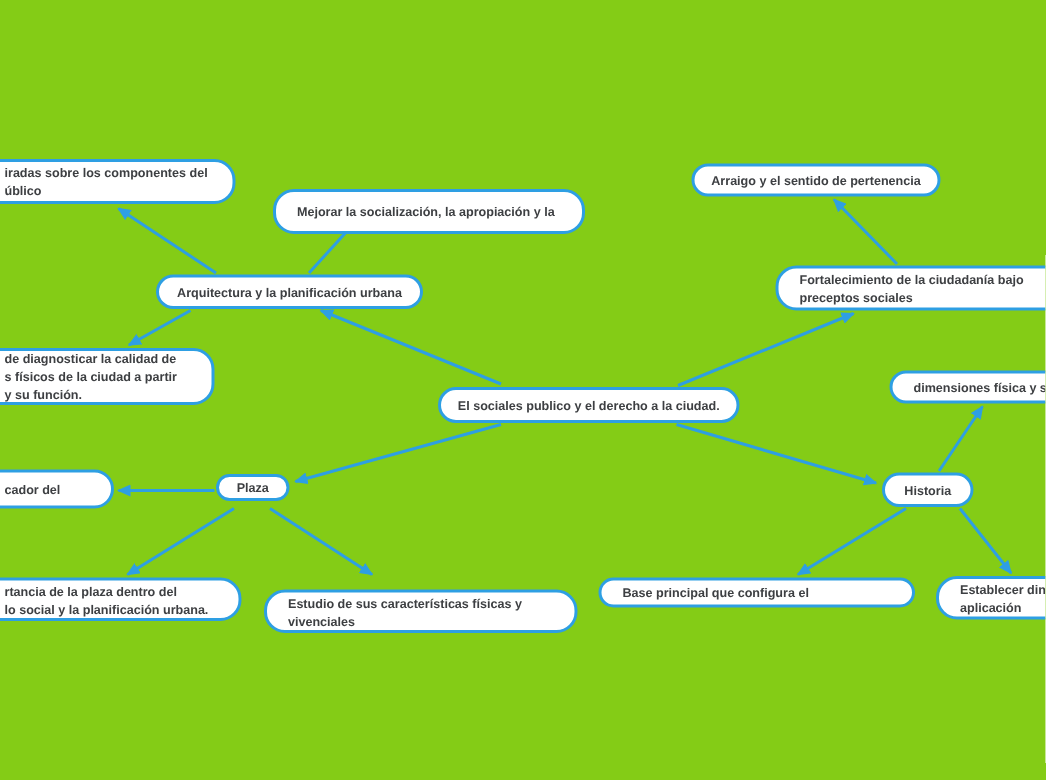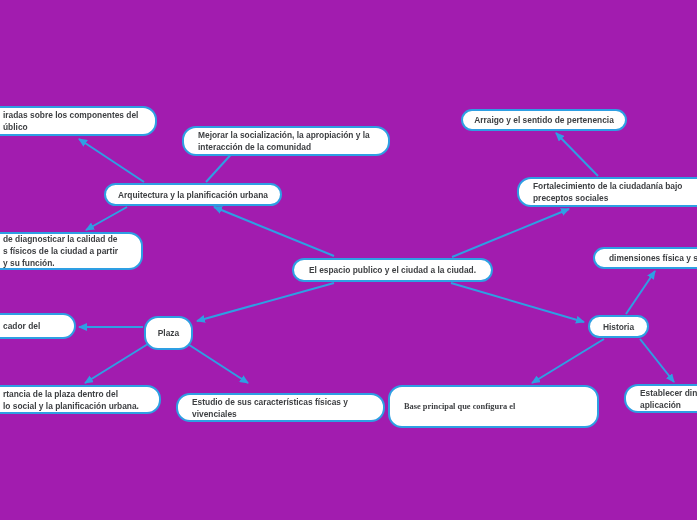--- a/index.html
+++ b/index.html
@@ -6,21 +6,21 @@
     margin: 0;
     padding: 0;
     background: #ffffff;
     font-family: "Liberation Sans", "DejaVu Sans", sans-serif;
   }
   #canvas {
     position: relative;
     width: 697px;
     height: 520px;
     overflow: hidden;
-    background: #a21caf;
+    background: #84cc16;
   }
   #edges {
     position: absolute;
     left: 0; top: 0;
     width: 697px; height: 520px;
     pointer-events: none;
   }
   #edges line {
     stroke: var(--accent);
     stroke-width: 2;
@@ -72,21 +72,20 @@
       <line x1="640" y1="339" x2="674" y2="382" marker-end="url(#arrowhead)"></line>
     </svg>
 
   <div class="node" style="left:-13px; top:106px; width:170px; height:30px;">
     <div class="nl">iradas sobre los componentes del</div>
     <div class="nl">úblico</div>
   </div>
 
   <div class="node" style="left:182px; top:106px; width:208px; height:30px;margin-top:20px;">
     <div class="nl">Mejorar la socialización, la apropiación y la</div>
-    <div class="nl">interacción de la comunidad</div>
   </div>
 
   <div class="node center-text" style="left:461px; top:109px; width:166px; height:22px;">
     <div class="nl">Arraigo y el sentido de pertenencia</div>
   </div>
 
   <div class="node center-text" style="left:104px; top:183px; width:178px; height:23px;">
     <div class="nl">Arquitectura y la planificación urbana</div>
   </div>
 
@@ -95,50 +94,50 @@
     <div class="nl">preceptos sociales</div>
   </div>
 
   <div class="node" style="left:-13px; top:232px; width:156px; height:38px;">
     <div class="nl">de diagnosticar la calidad de</div>
     <div class="nl">s físicos de la ciudad a partir</div>
     <div class="nl">y su función.</div>
   </div>
 
   <div class="node center-text" style="left:292px; top:258px; width:201px; height:24px;">
-    <div class="nl">El espacio publico y el ciudad a la ciudad.</div>
+    <div class="nl">El sociales publico y el derecho a la ciudad.</div>
   </div>
 
   <div class="node" style="left:593px; top:247px; width:150px; height:22px;">
     <div class="nl">dimensiones física y so</div>
   </div>
 
   <div class="node" style="left:-13px; top:313px; width:89px; height:26px;">
     <div class="nl">cador del</div>
   </div>
 
-  <div class="node center-text" style="left:144px; top:316px; width:49px; height:34px;">
+  <div class="node center-text" style="left:144px; top:316px; width:49px; height:18px;">
     <div class="nl">Plaza</div>
   </div>
 
   <div class="node center-text" style="left:588px; top:315px; width:61px; height:23px;">
     <div class="nl">Historia</div>
   </div>
 
   <div class="node" style="left:-13px; top:385px; width:174px; height:29px;">
     <div class="nl">rtancia de la plaza dentro del</div>
     <div class="nl">lo social y la planificación urbana.</div>
   </div>
 
   <div class="node" style="left:176px; top:393px; width:209px; height:29px;">
     <div class="nl">Estudio de sus características físicas y</div>
     <div class="nl">vivenciales</div>
   </div>
 
-  <div class="node" style="left:388px; top:385px; width:211px; height:43px;font-family:Liberation Serif, serif;">
+  <div class="node" style="left:399px; top:385px; width:211px; height:20px;">
     <div class="nl">Base principal que configura el</div>
   </div>
 
   <div class="node" style="left:624px; top:384px; width:110px; height:29px;">
     <div class="nl">Establecer din</div>
     <div class="nl">aplicación</div>
   </div>
 
 </div>
 

